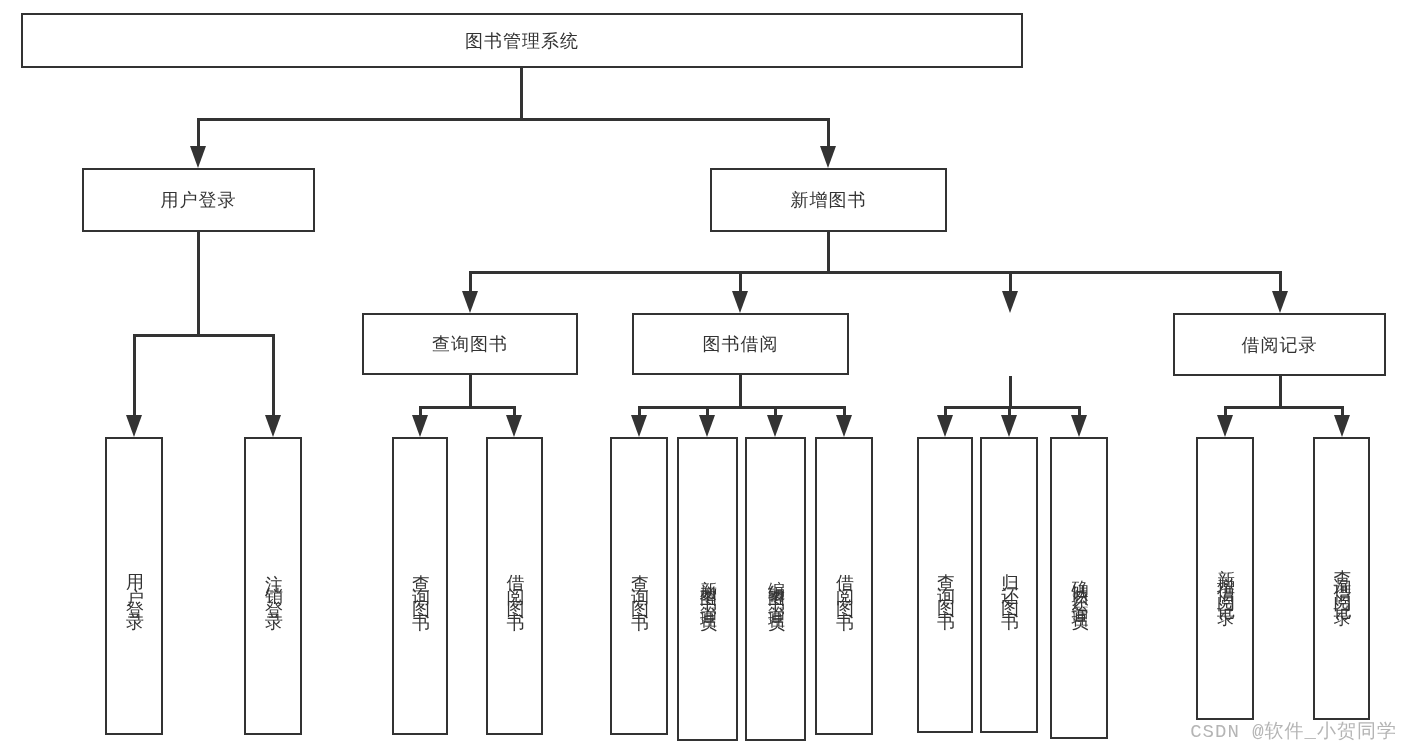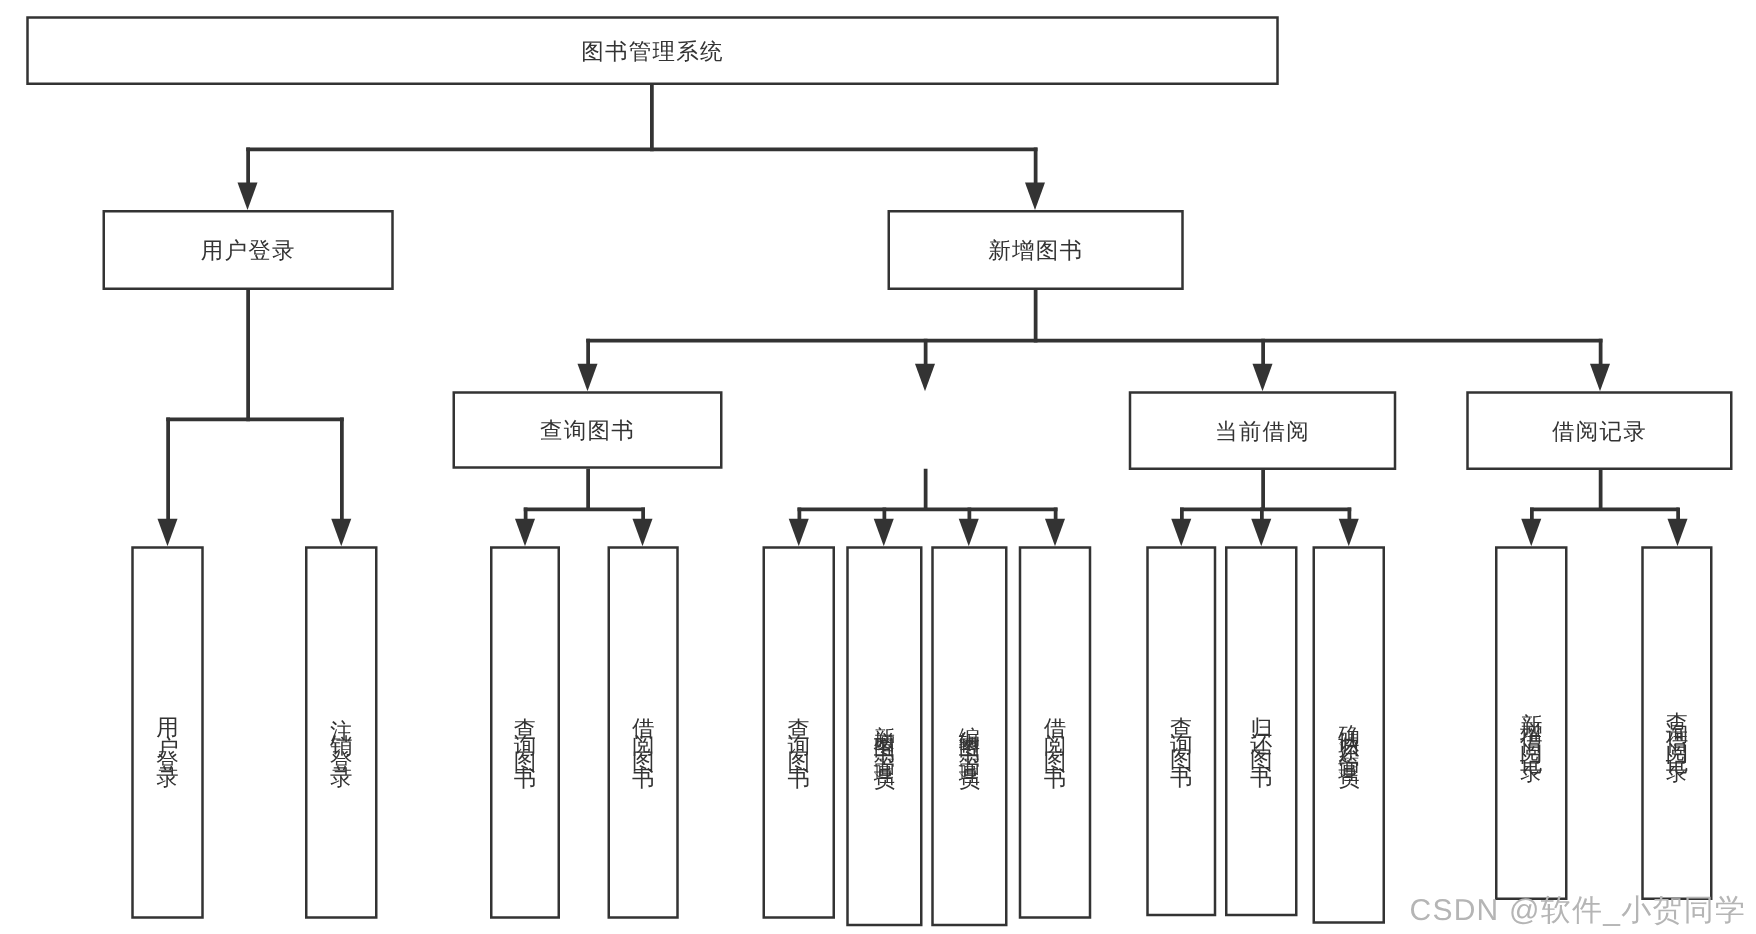--- a/index.html
+++ b/index.html
@@ -1,20 +1,20 @@
 <!DOCTYPE html>
 <html><head>
 <meta charset="utf-8">
 <style>
   html,body{margin:0;padding:0;background:#ffffff;}
   .canvas{
     position:relative;
     width:1405px;height:747px;
     background:#ffffff;
-    font-family:Liberation Sans, sans-serif;
+    font-family:Liberation Mono, monospace;
     color:#333333;
     overflow:hidden;
     border-radius:17px;
   }
   .node{
     position:absolute;
     box-sizing:border-box;
     border:2px solid #333333;
     background:#ffffff;
     display:flex;
@@ -35,21 +35,21 @@
   .arrow{
     position:absolute;
     width:0;height:0;
     border-left:8px solid transparent;
     border-right:8px solid transparent;
     border-top:22px solid #333333;
   }
   .watermark{
     position:absolute;
     right:8px;bottom:3px;
-    font-size:24px;
+    font-size:19px;
     color:#b5b5b5;
     letter-spacing:1px;
     z-index:5;
   }
 </style>
 </head>
 <body>
 
 <div class="canvas">
 
@@ -77,21 +77,21 @@
   <div class="vline" style="left:469px;top:271px;height:22px;"></div>
   <div class="arrow" style="left:462px;top:291px;"></div>
   <div class="vline" style="left:739px;top:271px;height:22px;"></div>
   <div class="arrow" style="left:732px;top:291px;"></div>
   <div class="vline" style="left:1009px;top:271px;height:22px;"></div>
   <div class="arrow" style="left:1002px;top:291px;"></div>
   <div class="vline" style="left:1279px;top:271px;height:22px;"></div>
   <div class="arrow" style="left:1272px;top:291px;"></div>
 
   <div class="node" style="left:362px;top:313px;width:216px;height:62px;">查询图书</div>
-  <div class="node" style="left:903px;top:313px;width:214px;height:63px;">当前借阅</div>
+  <div class="node" style="left:632px;top:313px;width:217px;height:62px;">图书借阅</div>
   <div class="node" style="left:1173px;top:313px;width:213px;height:63px;">借阅记录</div>
 
   <div class="vline" style="left:469px;top:375px;height:33px;"></div>
   <div class="hline" style="left:419px;top:406px;width:97px;"></div>
   <div class="vline" style="left:419px;top:406px;height:11px;"></div>
   <div class="arrow" style="left:412px;top:415px;"></div>
   <div class="vline" style="left:513px;top:406px;height:11px;"></div>
   <div class="arrow" style="left:506px;top:415px;"></div>
 
   <div class="vline" style="left:739px;top:375px;height:33px;"></div>

